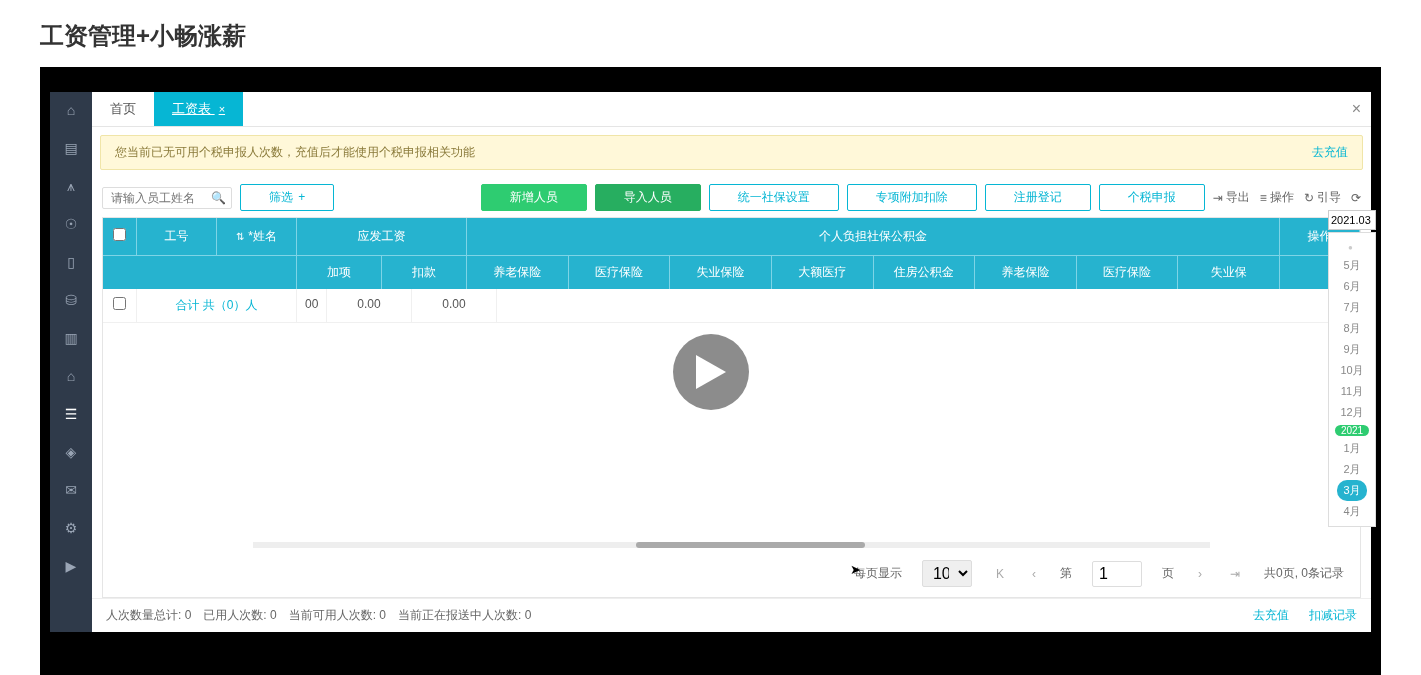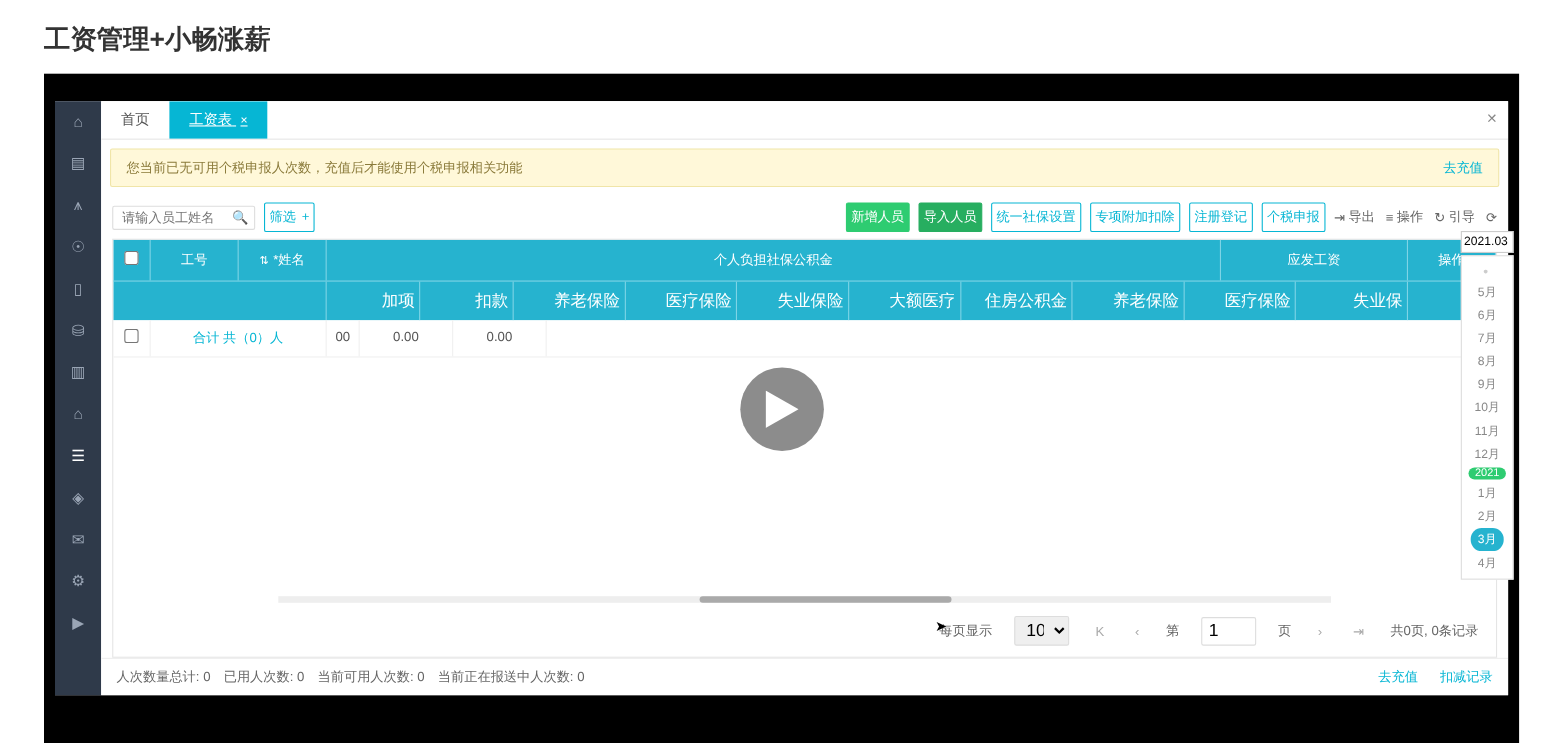--- a/index.html
+++ b/index.html
@@ -16,39 +16,39 @@
 .tab { padding: 8px 18px; font-size: 13px; color: #555; cursor: pointer; }
 .tab.active { background: #06b6d4; color: #fff; text-decoration: underline; }
 .tab-close { margin-left: 4px; font-size: 11px; }
 .close-page { margin-left: auto; padding: 8px 10px; color: #888; cursor: pointer; }
 .warning { background: #fff8d9; border: 1px solid #f0e5a8; color: #8a7a3a; font-size: 12px; padding: 8px 14px; margin: 8px; display: flex; justify-content: space-between; border-radius: 2px; }
 .warning a { color: #06b6d4; text-decoration: none; }
 .toolbar { display: flex; align-items: center; padding: 6px 10px; gap: 8px; font-size: 12px; }
 .search-box { display: flex; align-items: center; border: 1px solid #ddd; border-radius: 2px; padding: 3px 8px; width: 130px; }
 .search-box input { border: none; outline: none; width: 100px; font-size: 12px; color: #666; }
 .search-box .mag { color: #888; font-size: 12px; }
-.btn { border: 1px solid #06b6d4; color: #06b6d4; background: #fff; padding: 4px 4px; border-radius: 2px; cursor: pointer; font-size: 12px; white-space: nowrap; }
+.btn { border: 1px solid #06b6d4; color: #06b6d4; background: #fff; padding: 4px 28px; border-radius: 2px; cursor: pointer; font-size: 12px; white-space: nowrap; }
 .btn.solid { background: #2ecc71; border-color: #2ecc71; color: #fff; }
 .btn.solid2 { background: #27ae60; border-color: #27ae60; color: #fff; }
 .btn-plus { margin-left: 2px; }
 .toolbar-right { margin-left: auto; display: flex; align-items: center; gap: 10px; color: #666; }
 .tool-link { cursor: pointer; display: flex; align-items: center; gap: 3px; }
 .table-wrap { margin: 0 10px; border: 1px solid #e5e5e5; flex: 1; display: flex; flex-direction: column; overflow: hidden; }
 .table-header { background: #26b3cf; color: #fff; font-size: 12px; }
 .th-row { display: flex; border-bottom: 1px solid #7ed4e6; }
 .th-cell { padding: 10px 8px; border-right: 1px solid #7ed4e6; text-align: center; }
 .th-cell.ck { width: 34px; }
 .th-cell.gonghao { width: 80px; }
 .th-cell.name { width: 80px; display: flex; align-items: center; justify-content: center; gap: 4px; }
 .sort-icon { font-size: 10px; }
 .th-cell.group1 { width: 170px; }
 .th-cell.group2 { flex: 1; }
 .th-cell.ops { width: 80px; }
 .th-row2 { display: flex; }
-.th-sub { padding: 8px 4px; border-right: 1px solid #7ed4e6; text-align: right; font-size: 15px; }
+.th-sub { padding: 8px 4px; border-right: 1px solid #7ed4e6; text-align: center; font-size: 12px; }
 .th-sub.sp { width: 194px; }
 .th-sub.w1 { width: 85px; }
 .th-sub.w2 { flex: 1; }
 .tbody { flex: 1; overflow: auto; }
 .row { display: flex; font-size: 12px; color: #555; border-bottom: 1px solid #f0f0f0; }
 .td { padding: 8px; border-right: 1px solid #f0f0f0; text-align: center; }
 .td.ck { width: 34px; }
 .td.name { width: 160px; color: #06b6d4; }
 .td.w1 { width: 85px; }
 .scroll-track { height: 6px; background: #eee; margin: 2px 150px; position: relative; }
@@ -136,22 +136,22 @@
 
         <div class="table-wrap">
           <div class="table-header">
             <div class="th-row">
               <div class="th-cell ck"><input type="checkbox" style=""></div>
               <div class="th-cell gonghao">工号</div>
               <div class="th-cell name">
                 <span class="sort-icon">⇅</span>
                 <span>*姓名</span>
               </div>
+              <div class="th-cell group1">应发工资</div>
               <div class="th-cell group2">个人负担社保公积金</div>
-              <div class="th-cell group1">应发工资</div>
               <div class="th-cell ops">操作</div>
             </div>
             <div class="th-row2">
               <div class="th-sub sp"></div>
               <div class="th-sub w1">加项</div>
               <div class="th-sub w1">扣款</div>
               <div class="th-sub w2">养老保险</div>
               <div class="th-sub w2">医疗保险</div>
               <div class="th-sub w2">失业保险</div>
               <div class="th-sub w2">大额医疗</div>

